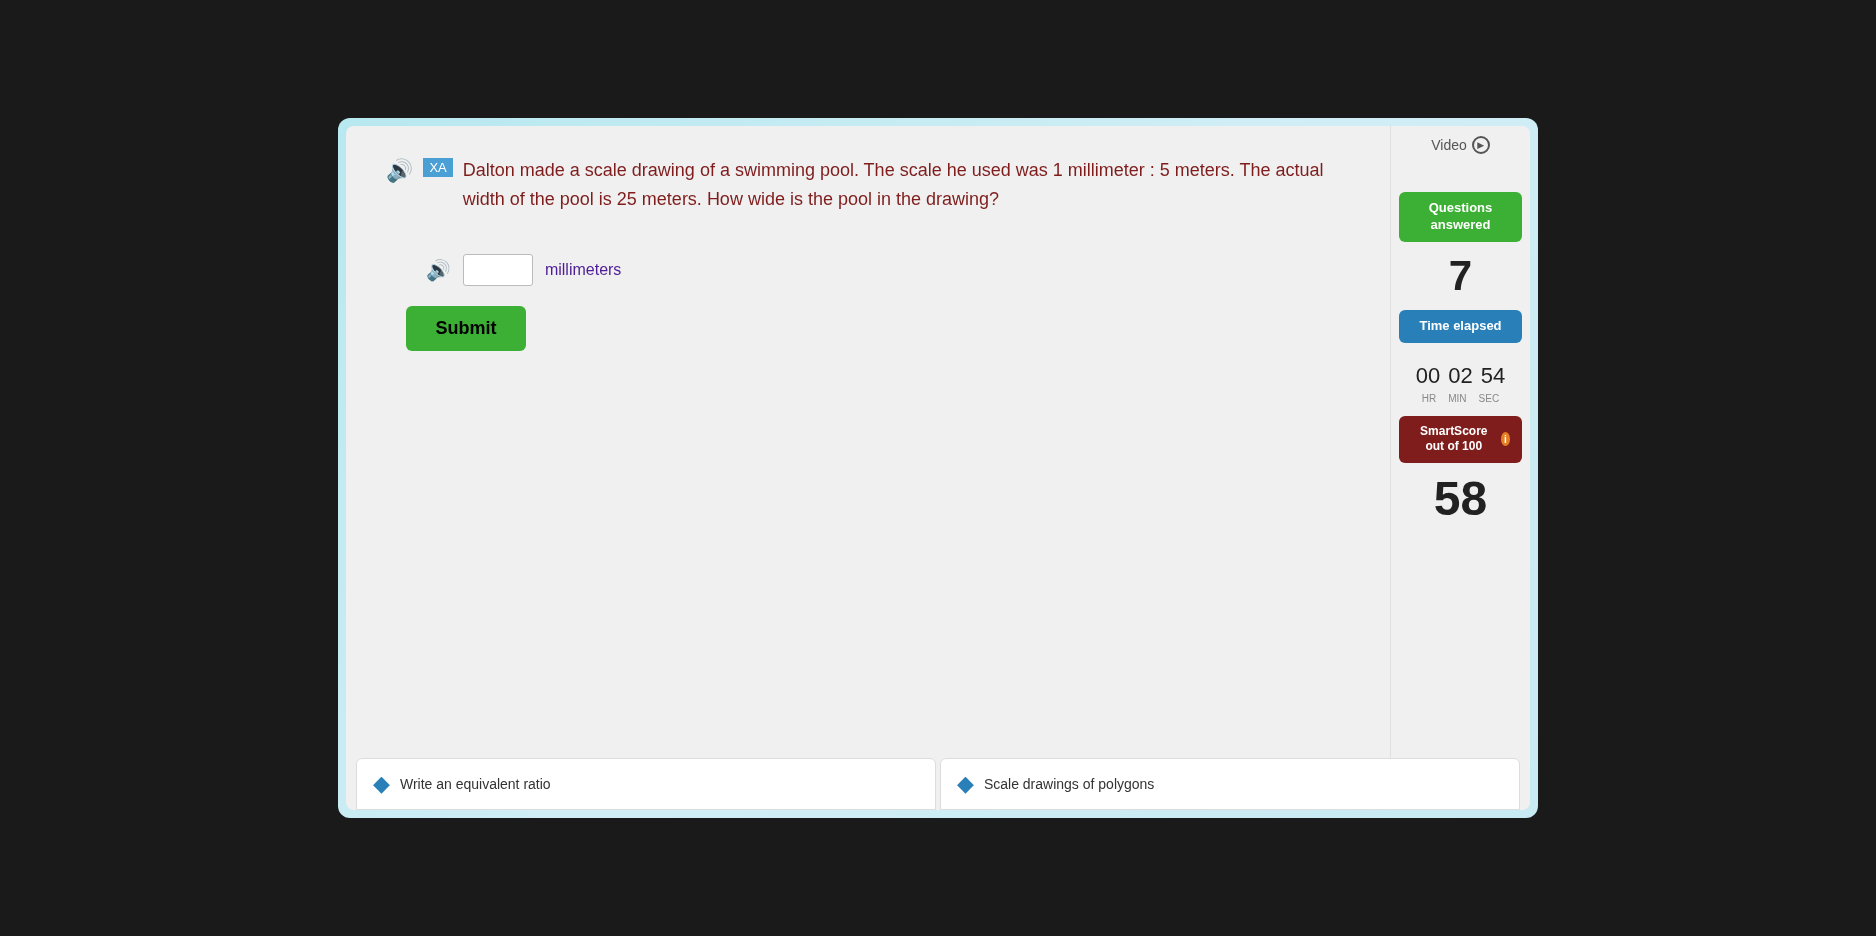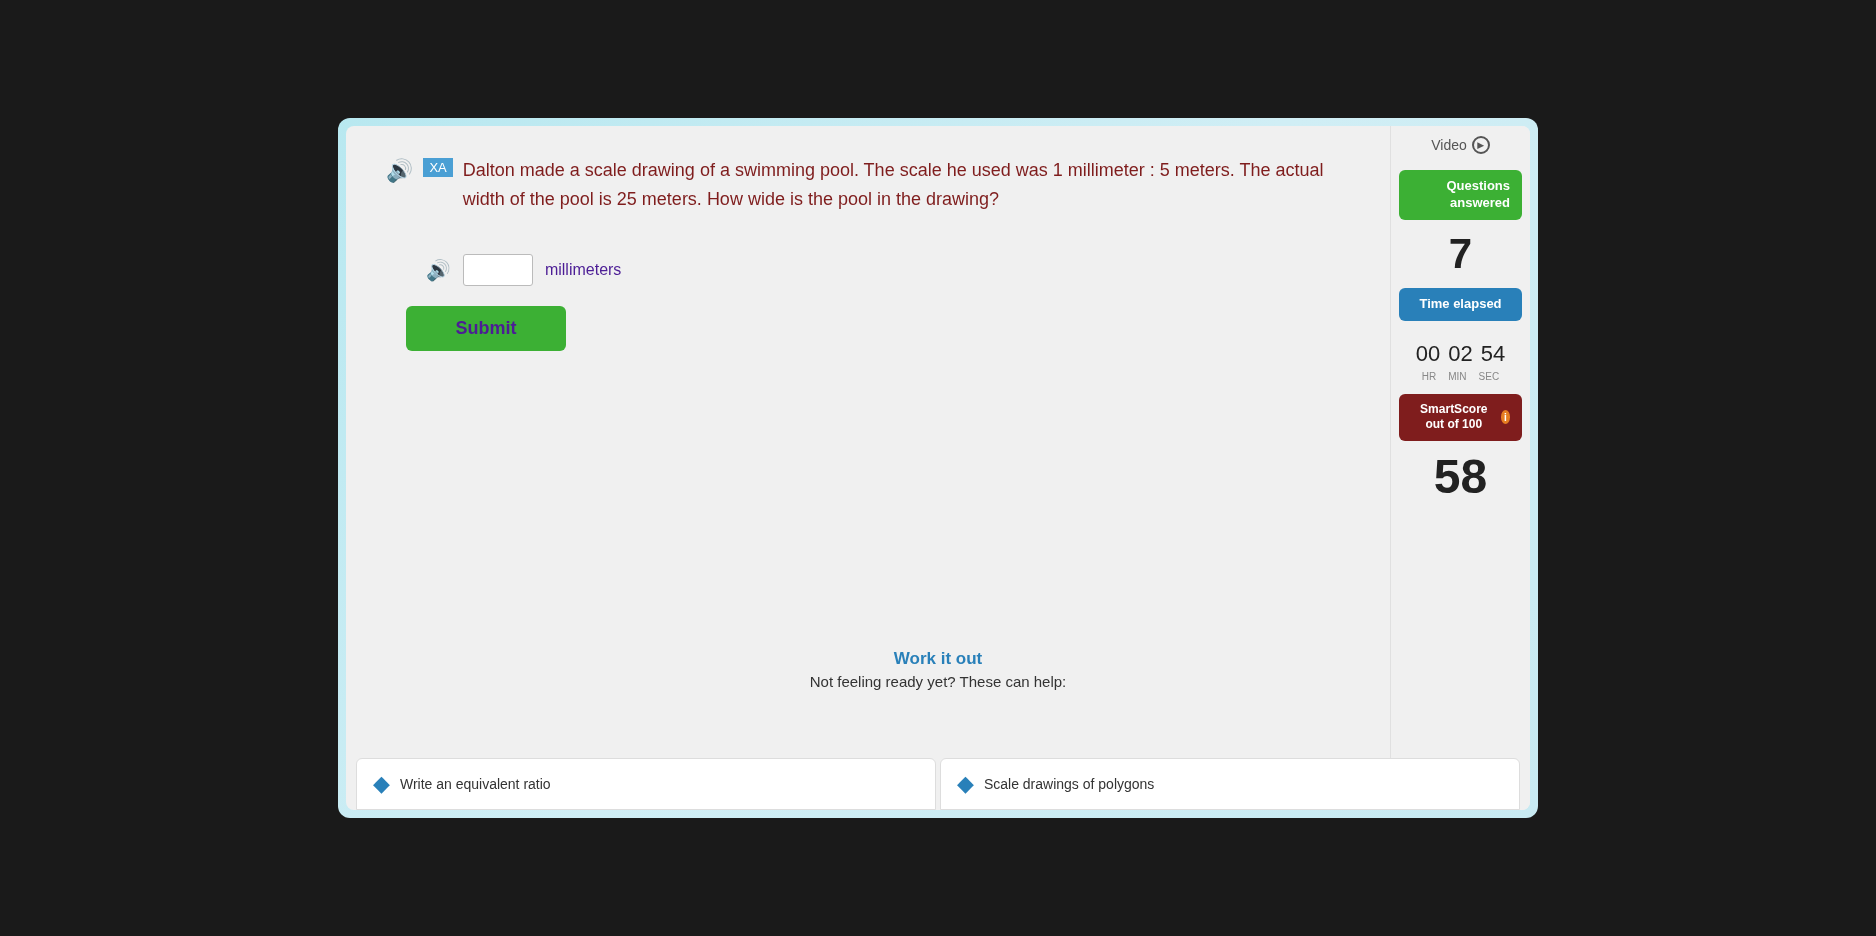--- a/index.html
+++ b/index.html
@@ -79,28 +79,28 @@
       border-radius: 3px;
       padding: 4px 8px;
       font-size: 16px;
     }
     .unit-label {
       font-size: 16px;
       color: #4c1d95;
     }
     .submit-btn {
       background: #3cb034;
-      color: #4c1d95;
+      color: #000000;
       border: none;
       border-radius: 6px;
       padding: 12px 28px;
       font-size: 18px;
       font-weight: bold;
       cursor: pointer;
-      width: 160px;
+      width: 120px;
       margin-left: 20px;
     }
     .work-it-out-section {
       position: absolute;
       bottom: 120px;
       left: 0;
       right: 0;
       text-align: center;
     }
     .work-it-out-link {
@@ -150,43 +150,44 @@
       padding: 10px 8px;
       border-left: 1px solid #e0e0e0;
     }
     .video-btn {
       display: flex;
       align-items: center;
       gap: 5px;
       color: #555;
       font-size: 14px;
       cursor: pointer;
-      margin-bottom: 16px;
+      margin-bottom: 8px;
     }
     .video-play {
       width: 18px;
       height: 18px;
       border: 2px solid #555;
       border-radius: 50%;
       display: flex;
       align-items: center;
       justify-content: center;
       font-size: 9px;
     }
     .questions-answered-btn {
       background: #3cb034;
       color: white;
       border-radius: 6px;
       padding: 8px 12px;
-      text-align: right;
+      text-align: center;
       font-size: 13px;
       font-weight: bold;
       line-height: 1.3;
       width: 100%;
       margin-bottom: 10px;
+      margin-top: 30px;
     }
     .questions-count {
       font-size: 42px;
       font-weight: bold;
       color: #222;
       text-align: center;
       margin-bottom: 10px;
     }
     .time-elapsed-btn {
       background: #2980b9;
@@ -275,24 +276,20 @@
       </div>
 
       <div class="answer-row">
         <span class="answer-sound">🔊</span>
         <input class="answer-input" type="text" placeholder="" style="">
         <span class="unit-label">millimeters</span>
       </div>
 
       <button class="submit-btn">Submit</button>
 
-      <div class="work-it-out-section">
-        <div class="work-it-out-link">Work it out</div>
-        <div class="not-ready-text">Not feeling ready yet? These can help:</div>
-      </div>
 
       <div class="help-cards">
         <div class="help-card">
           <span class="diamond-icon">◆</span>
           <span>Write an equivalent ratio</span>
         </div>
         <div class="help-card">
           <span class="diamond-icon">◆</span>
           <span>Scale drawings of polygons</span>
         </div>

